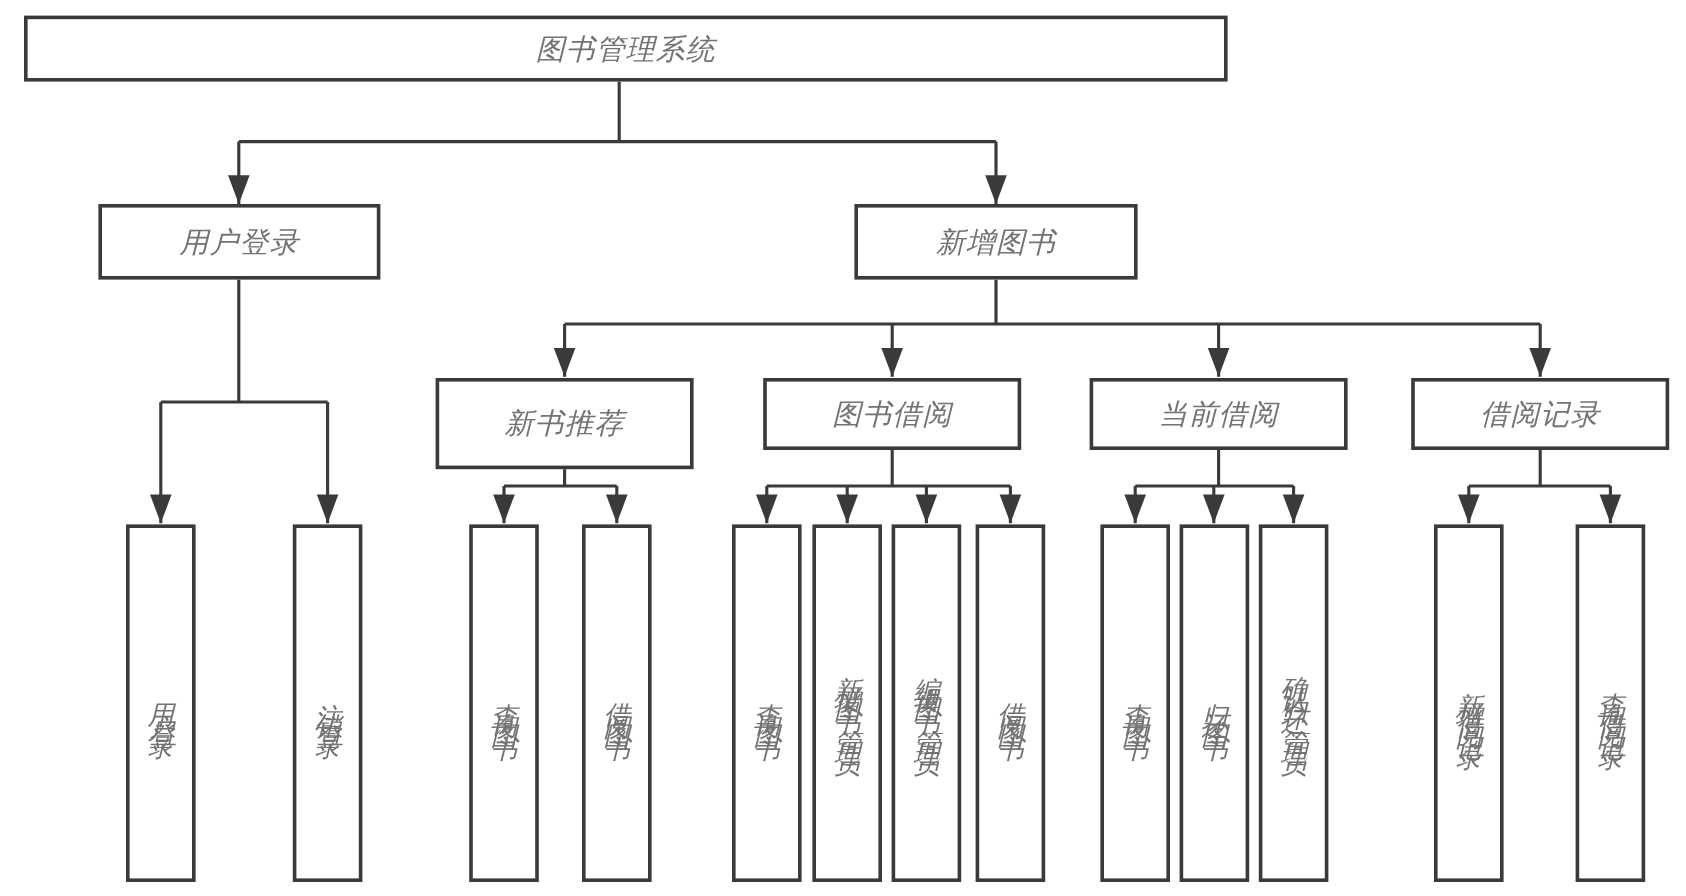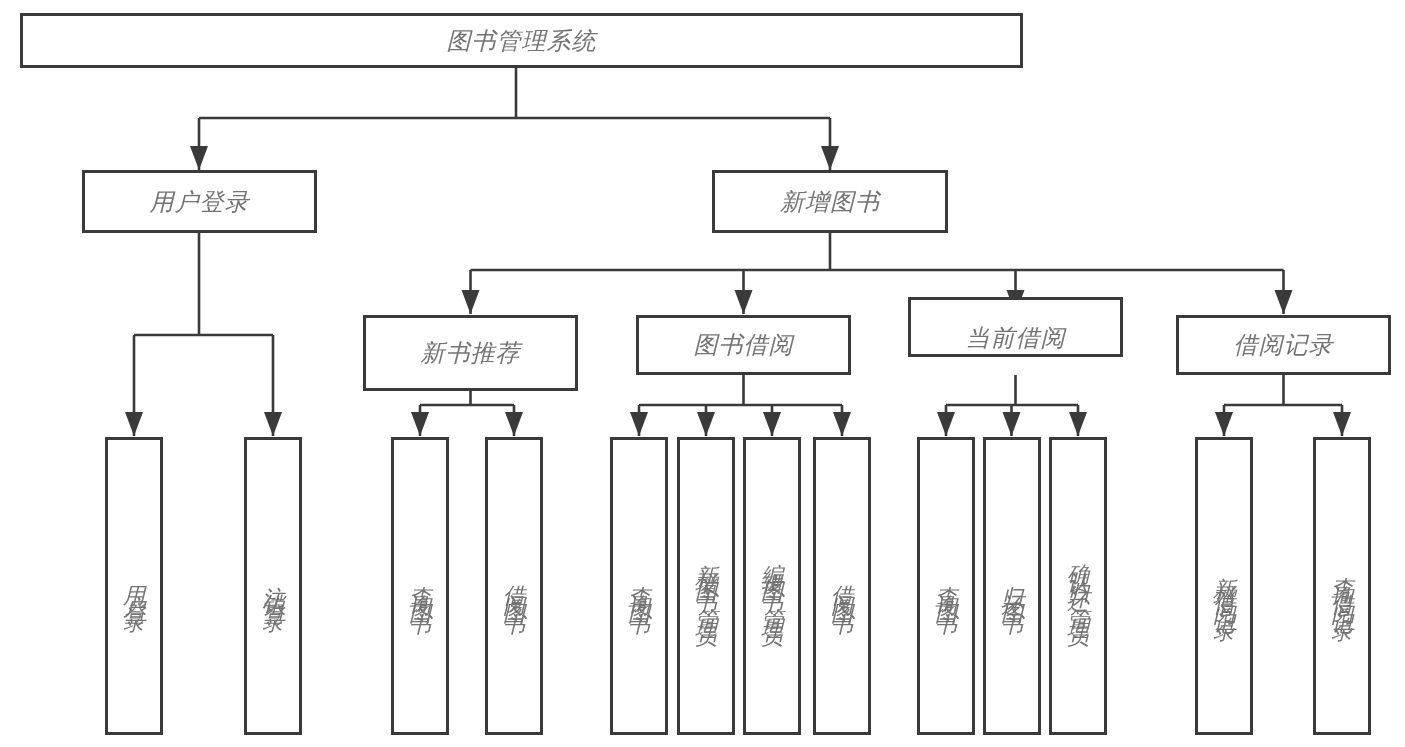--- a/index.html
+++ b/index.html
@@ -20,21 +20,21 @@
     color:#737373;
     z-index:2;
     font-style:italic;
   }
   .h-label{font-size:24px;letter-spacing:1px;white-space:nowrap;}
   #b-root{left:20px;top:13px;width:1003px;height:55px;}
   #b-login{left:82px;top:170px;width:235px;height:63px;}
   #b-mgmt{left:712px;top:170px;width:236px;height:63px;}
   #b-s0{left:363px;top:315px;width:215px;height:76px;}
   #b-s1{left:636px;top:315px;width:215px;height:60px;}
-  #b-s2{left:908px;top:297px;width:215px;height:60px;align-items:flex-end;}
+  #b-s2{left:908px;top:315px;width:215px;height:60px;}
   #b-s3{left:1176px;top:315px;width:215px;height:60px;}
   .leaf{top:437px;width:58px;height:298px;}
   .v-label{
     writing-mode:vertical-rl;
     text-orientation:mixed;
     font-size:22px;
     letter-spacing:9px;
     line-height:1;
     white-space:nowrap;
   }

